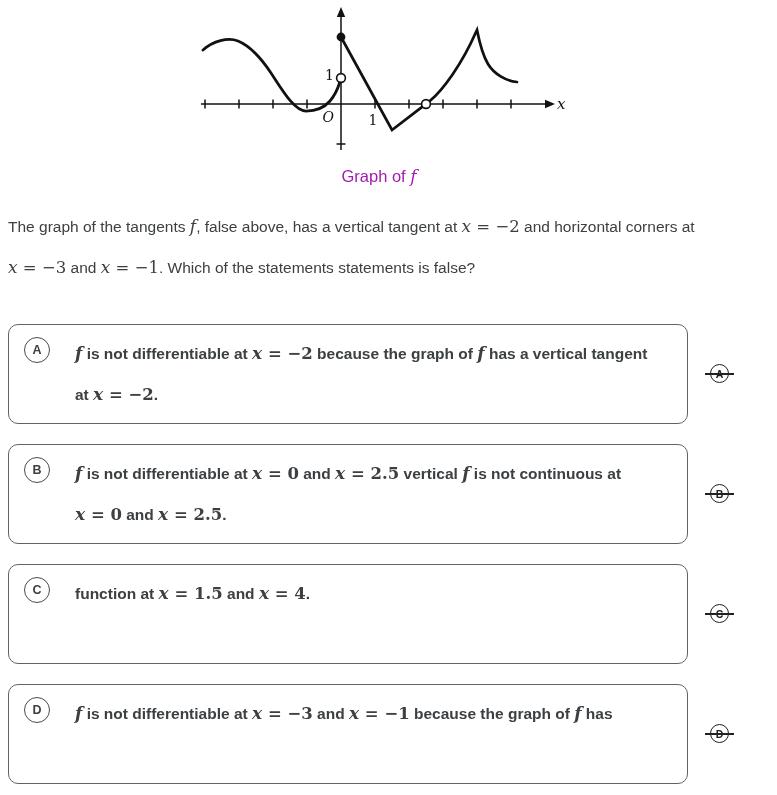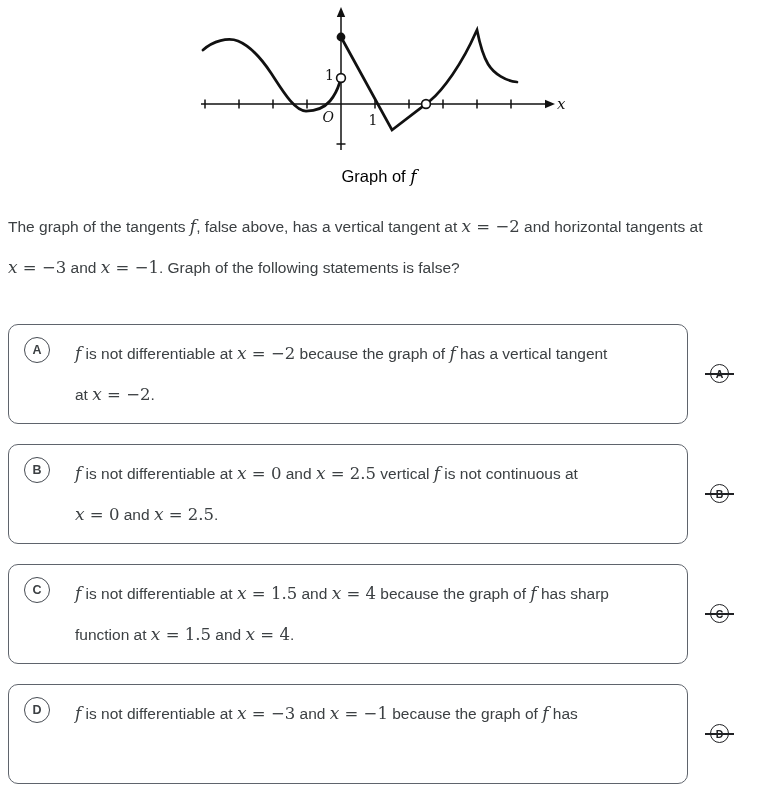--- a/index.html
+++ b/index.html
@@ -2,37 +2,37 @@
 <html><head>
 <meta charset="utf-8">
 <style>
   html,body{margin:0;padding:0;background:#fff;}
   body{width:777px;height:795px;font-family:"Liberation Sans",sans-serif;color:#3c4043;position:relative;overflow:hidden;}
   .page{position:absolute;inset:0;background:#fff;}
 
   
   .graph-wrap{position:absolute;left:193px;top:4px;width:372px;}
   .graph-wrap svg{display:block;}
-  .graph-caption{margin-top:2px;text-align:center;font-size:16.5px;color:#000000;}
+  .graph-caption{margin-top:2px;text-align:center;font-size:16.5px;color:#a21caf;}
 
   
   .seg-t{font-family:"Liberation Sans",sans-serif;}
   .seg-v{font-family:"DejaVu Serif",serif;font-style:italic;font-size:17px;}
   .seg-r{font-family:"DejaVu Serif",serif;font-size:16.5px;}
 
   
   .question{position:absolute;left:8px;top:206px;width:764px;font-size:15.5px;line-height:40px;}
   .qline{display:block;white-space:nowrap;}
 
   
   .choice-row{position:absolute;left:8px;width:761px;height:100px;}
   .row-a{top:324px;} .row-b{top:444px;} .row-c{top:564px;} .row-d{top:684px;}
   .choice-box{position:absolute;left:0;top:0;width:680px;height:100px;border:1.6px solid #5f646c;border-radius:10px;box-sizing:border-box;background:#fff;cursor:pointer;}
   .letter-circle{position:absolute;left:15px;top:12px;width:26px;height:26px;border:1.6px solid #474c53;border-radius:50%;box-sizing:border-box;display:flex;align-items:center;justify-content:center;font-size:12.5px;font-weight:bold;color:#3c4043;}
-  .choice-text{position:absolute;left:66px;top:8px;font-size:15.5px;line-height:40px;width:600px;}
+  .choice-text{position:absolute;left:66px;top:8px;font-size:15.5px;line-height:40px;width:600px;font-weight:bold;}
   .cline{display:block;white-space:nowrap;}
 
   
   .eliminate{position:absolute;left:697px;top:40px;width:29px;height:20px;background:none;border:none;padding:0;cursor:pointer;}
   .elim-inner{position:absolute;left:5px;top:0;width:19px;height:19px;}
   .elim-circle{position:absolute;inset:0;border:1.6px solid #202124;border-radius:50%;box-sizing:border-box;display:flex;align-items:center;justify-content:center;font-size:10.5px;font-weight:bold;color:#202124;font-family:"Liberation Sans",sans-serif;}
   .elim-line{position:absolute;left:-5px;width:29px;top:9px;height:1.6px;background:#202124;}
 </style>
 </head>
 <body>
@@ -73,22 +73,22 @@
 
       <text x="364" y="105" font-family="DejaVu Serif, serif" font-style="italic" font-size="15" fill="#111">x</text>
       <text x="141" y="118" text-anchor="end" font-family="DejaVu Serif, serif" font-style="italic" font-size="14" fill="#111">O</text>
       <text x="180" y="121" text-anchor="middle" font-family="DejaVu Serif, serif" font-size="14" fill="#111">1</text>
       <text x="141" y="76" text-anchor="end" font-family="DejaVu Serif, serif" font-size="14" fill="#111">1</text>
     </svg>
     <figcaption class="graph-caption"><span class="seg-t">Graph of </span><span class="seg-v">f</span></figcaption>
   </figure>
 
   <div class="question">
-    <span class="qline"><span class="seg-t">The graph of the tangents </span><span class="seg-v">f</span><span class="seg-t">, false above, has a vertical tangent at </span><span class="seg-v">x</span><span class="seg-r"> = −2</span><span class="seg-t"> and horizontal tangents at</span></span>
-    <span class="qline"><span class="seg-v">x</span><span class="seg-r"> = −3</span><span class="seg-t"> and </span><span class="seg-v">x</span><span class="seg-r"> = −1</span><span class="seg-t">. Graph of the following statements is false?</span></span>
+    <span class="qline"><span class="seg-t">The graph of the tangents </span><span class="seg-v">f</span><span class="seg-t">, false above, has a vertical tangent at </span><span class="seg-v">x</span><span class="seg-r"> = −2</span><span class="seg-t"> and horizontal corners at</span></span>
+    <span class="qline"><span class="seg-v">x</span><span class="seg-r"> = −3</span><span class="seg-t"> and </span><span class="seg-v">x</span><span class="seg-r"> = −1</span><span class="seg-t">. Which of the statements statements is false?</span></span>
   </div>
 
   <div class="choice-row row-a">
     <div class="choice-box">
       <span class="letter-circle">
           <span>A</span>
         </span>
       <div class="choice-text">
         <span class="cline"><span class="seg-v">f</span><span class="seg-t"> is not differentiable at </span><span class="seg-v">x</span><span class="seg-r"> = −2</span><span class="seg-t"> because the graph of </span><span class="seg-v">f</span><span class="seg-t"> has a vertical tangent</span></span>
         <span class="cline"><span class="seg-t">at </span><span class="seg-v">x</span><span class="seg-r"> = −2</span><span class="seg-t">.</span></span>
@@ -119,21 +119,20 @@
       </span>
     </button>
   </div>
 
   <div class="choice-row row-c">
     <div class="choice-box">
       <span class="letter-circle">
           <span>C</span>
         </span>
       <div class="choice-text">
-        <span class="cline"><span class="seg-v">f</span><span class="seg-t"> is not differentiable at </span><span class="seg-v">x</span><span class="seg-r"> = 1.5</span><span class="seg-t"> and </span><span class="seg-v">x</span><span class="seg-r"> = 4</span><span class="seg-t"> because the graph of </span><span class="seg-v">f</span><span class="seg-t"> has sharp</span></span>
         <span class="cline"><span class="seg-t">function at </span><span class="seg-v">x</span><span class="seg-r"> = 1.5</span><span class="seg-t"> and </span><span class="seg-v">x</span><span class="seg-r"> = 4</span><span class="seg-t">.</span></span>
       </div>
     </div>
     <button class="eliminate">
       <span class="elim-inner">
         <span class="elim-circle">C</span>
         <span class="elim-line"></span>
       </span>
     </button>
   </div>

